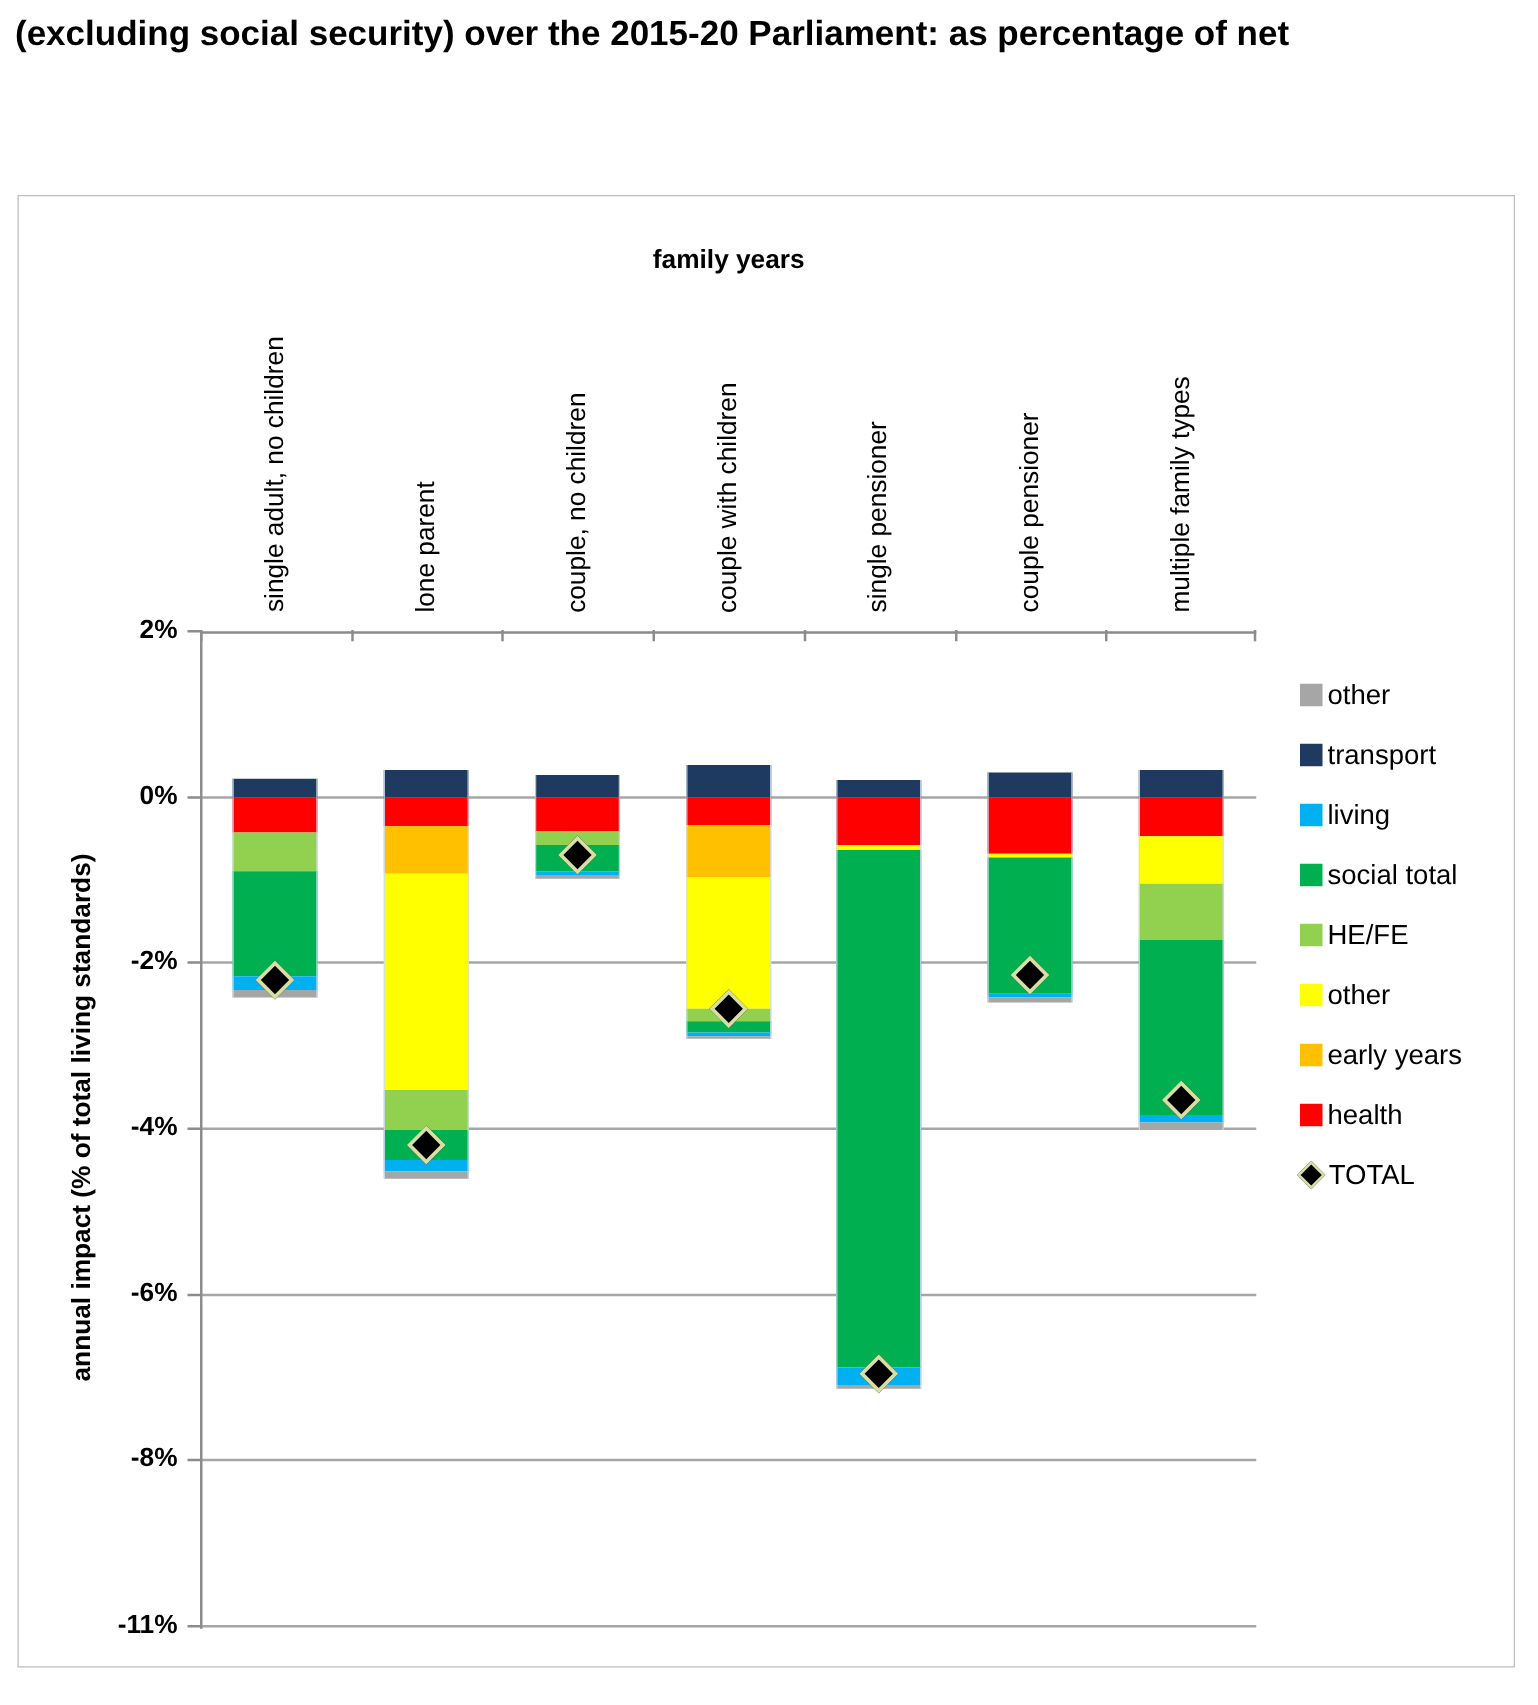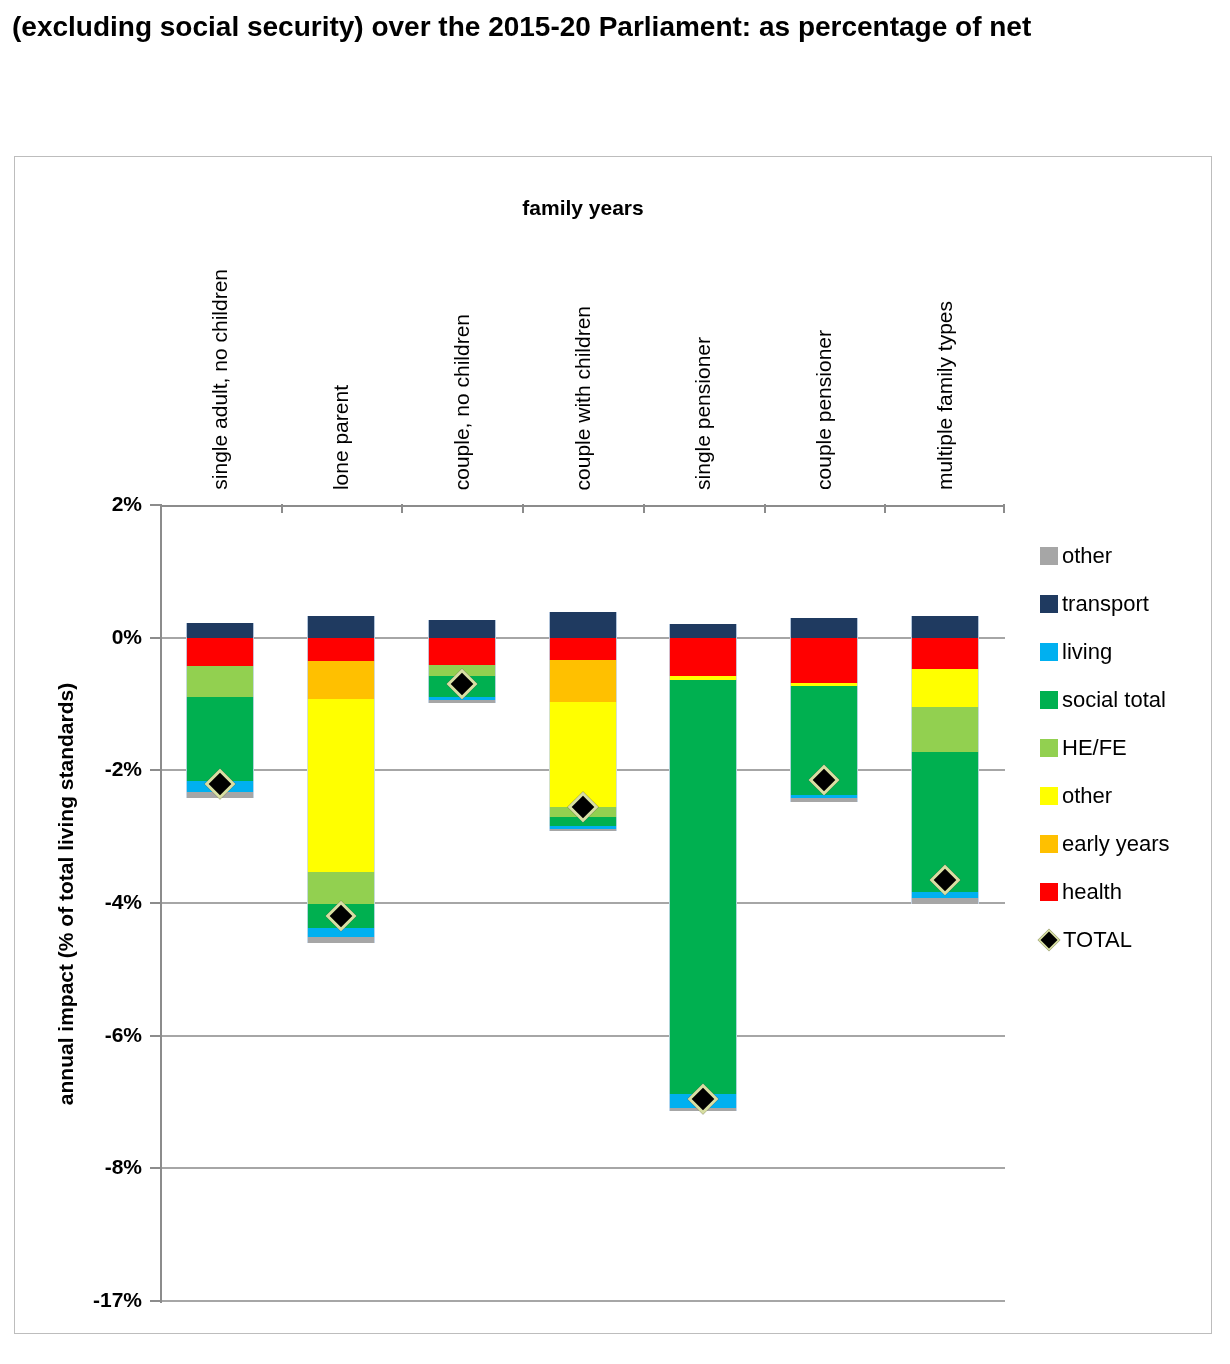--- a/index.html
+++ b/index.html
@@ -193,14 +193,14 @@
         <div class="legend-diamond" style="background: rgb(0, 0, 0);"></div>
         <div class="legend-label">TOTAL</div>
       </div>
     </div>
 <div class="y-tick-label" style="top: 492px;">2%</div>
     <div class="y-tick-label" style="top: 624.667px;">0%</div>
     <div class="y-tick-label" style="top: 757.333px;">-2%</div>
     <div class="y-tick-label" style="top: 890px;">-4%</div>
     <div class="y-tick-label" style="top: 1022.67px;">-6%</div>
     <div class="y-tick-label" style="top: 1155.33px;">-8%</div>
-    <div class="y-tick-label" style="top: 1288px;">-17%</div>
+    <div class="y-tick-label" style="top: 1288px;">-11%</div>
   </div>
 
 </body></html>

